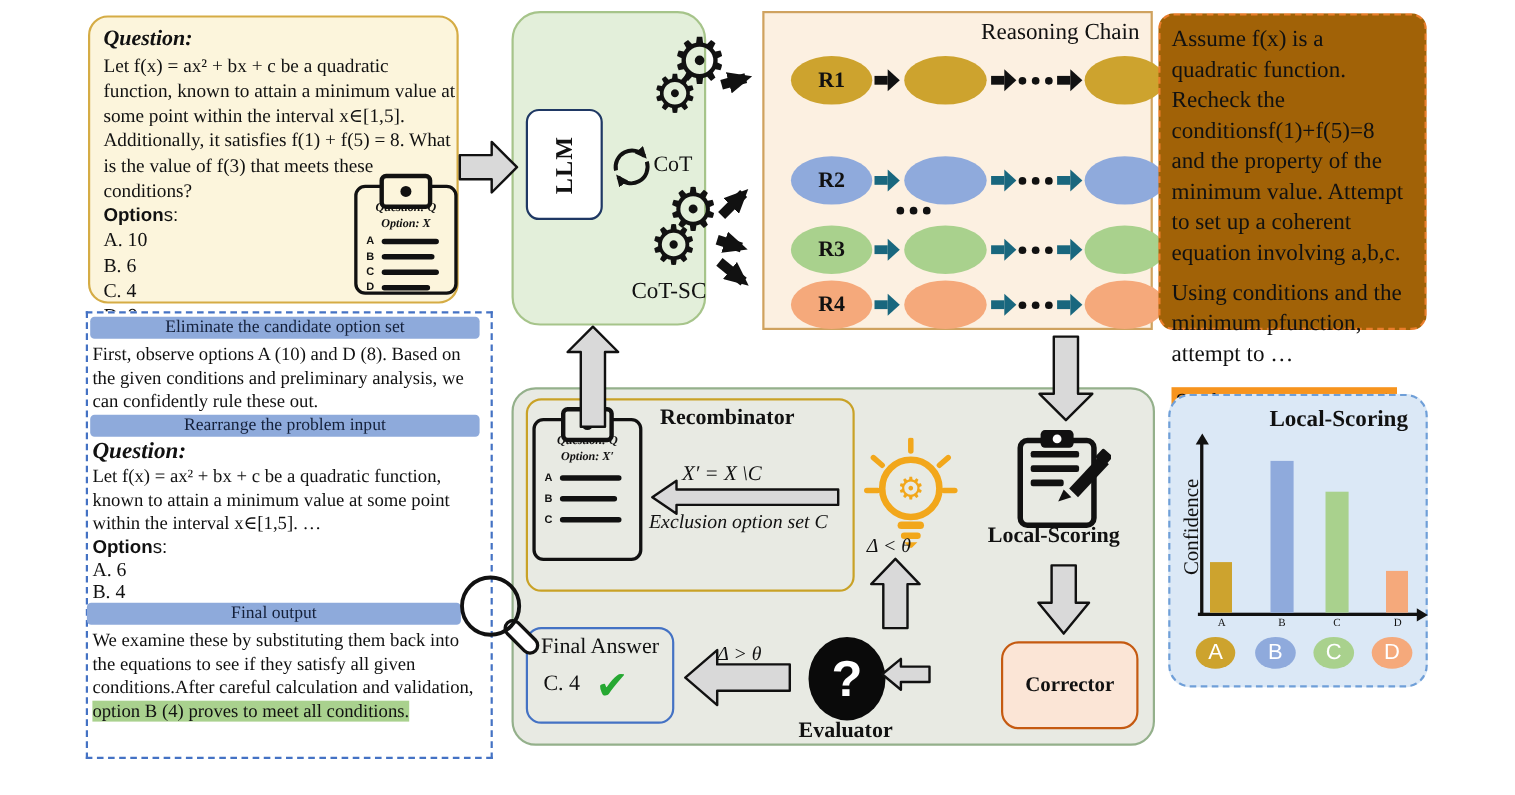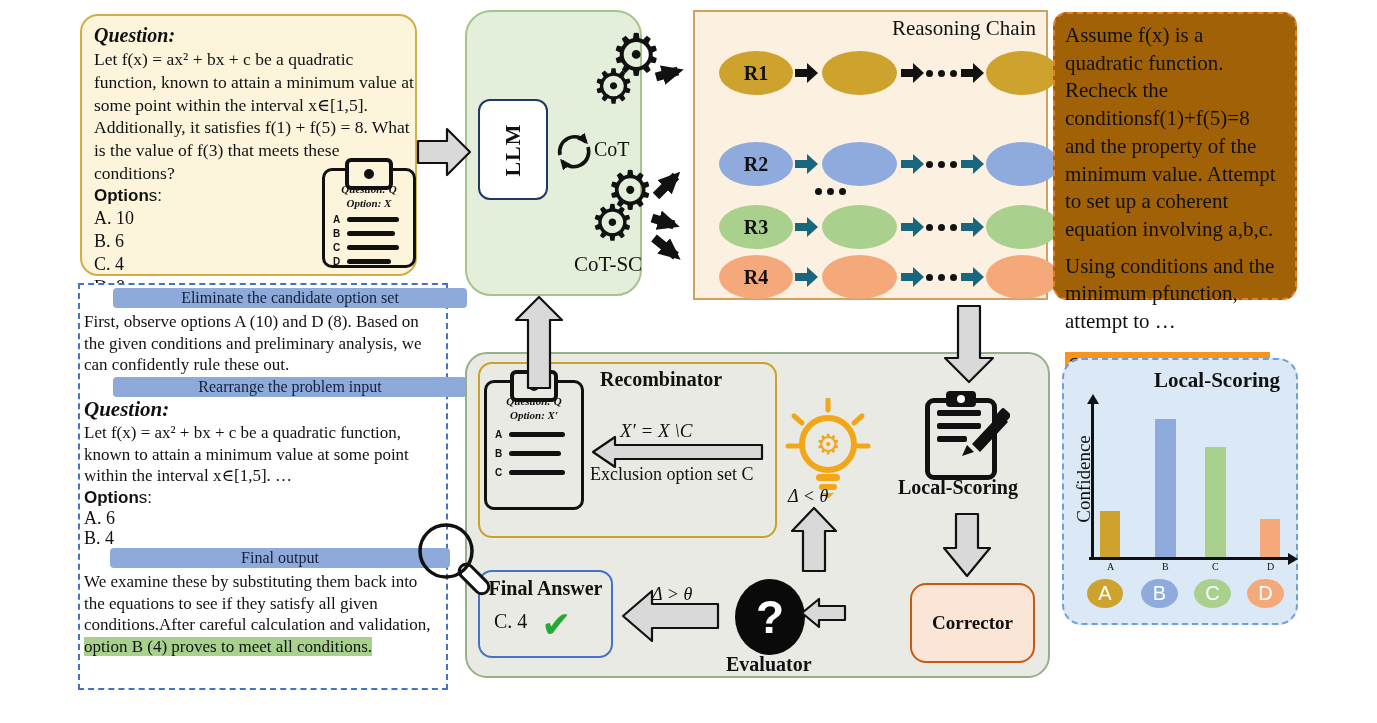--- a/index.html
+++ b/index.html
@@ -46,35 +46,35 @@
   .dots{display:flex;gap:5px;align-items:center;flex:0 0 30px;margin-right:2px;}
   .dots i{width:7px;height:7px;border-radius:50%;background:#111;}
 
   
   .rightbox{left:1053px;top:12px;width:244px;height:288px;background:#a16207;border:2.5px dashed #E87D2B;border-radius:14px;box-sizing:border-box;padding:8px 10px;font-size:21px;line-height:1.32;}
   .hl-orange{background:#F7941E;padding:1px 3px;}
   .hl-green{background:#A9D18E;}
 
   
   .leftbox{left:78px;top:283px;width:370px;height:407px;background:#fff;border:2.5px dashed #4472C4;box-sizing:border-box;}
-  .bluebar{position:absolute;background:#8EAADB;border-radius:4px;text-align:center;font-size:16px;line-height:20px;color:#14203a;margin-left:31px;}
+  .bluebar{position:absolute;background:#8EAADB;border-radius:4px;text-align:center;font-size:16px;line-height:20px;color:#14203a;}
   .lbtext{position:absolute;left:6px;width:356px;font-size:17px;line-height:1.27;}
 
   
   .graybox{left:465px;top:352px;width:585px;height:326px;background:#E8EAE3;border:2px solid #94B08B;border-radius:22px;box-sizing:border-box;}
   .recbox{left:478px;top:362px;width:299px;height:176px;border:2px solid #C9A227;border-radius:14px;box-sizing:border-box;}
   .rectitle{position:absolute;left:120px;top:4px;font-weight:bold;font-size:20px;}
   .formula{font-style:italic;font-size:19px;}
-  .exclbl{font-size:18px;}
+  .exclbl{font-size:18px;font-style:italic;}
   .pipelbl{font-weight:bold;font-size:20px;}
   .correctorbox{left:910px;top:583px;width:125px;height:80px;background:#FBE5D6;border:2.5px solid #C55A11;border-radius:16px;display:flex;align-items:center;justify-content:center;font-weight:bold;font-size:19px;box-sizing:border-box;}
   .evalcircle{left:735px;top:579px;width:70px;height:76px;background:#0a0a0a;border-radius:50%;display:flex;align-items:center;justify-content:center;}
   .evalcircle span{color:#fff;font-weight:bold;font-size:46px;font-family:"Liberation Sans",sans-serif;}
   .fabox{left:478px;top:570px;width:135px;height:88px;border:2.5px solid #4472C4;border-radius:14px;box-sizing:border-box;}
-  .fatitle{text-align:center;font-weight:bold;font-size:20px;margin-top:5px;}
+  .fatitle{text-align:center;font-weight:normal;font-size:20px;margin-top:5px;}
   .faval{font-size:20px;margin:10px 0 0 14px;display:inline-block;}
   .facheck{font-family:"DejaVu Sans",sans-serif;color:#26A832;font-size:36px;font-weight:bold;vertical-align:middle;margin-left:14px;}
   .deltalbl{font-style:italic;font-size:18px;}
 
   
   .lsclip{left:925px;top:398px;width:72px;height:82px;border:5px solid #111;border-radius:9px;background:#E8EAE3;box-sizing:border-box;}
   .lsclip .tab{position:absolute;top:-12px;left:50%;transform:translateX(-50%);width:30px;height:16px;background:#111;border-radius:4px;display:flex;align-items:center;justify-content:center;}
   .lsclip .tab i{width:8px;height:8px;border-radius:50%;background:#fff;}
   .lsbar{height:6px;background:#111;border-radius:2px;margin:7px 0 0 7px;}
 

